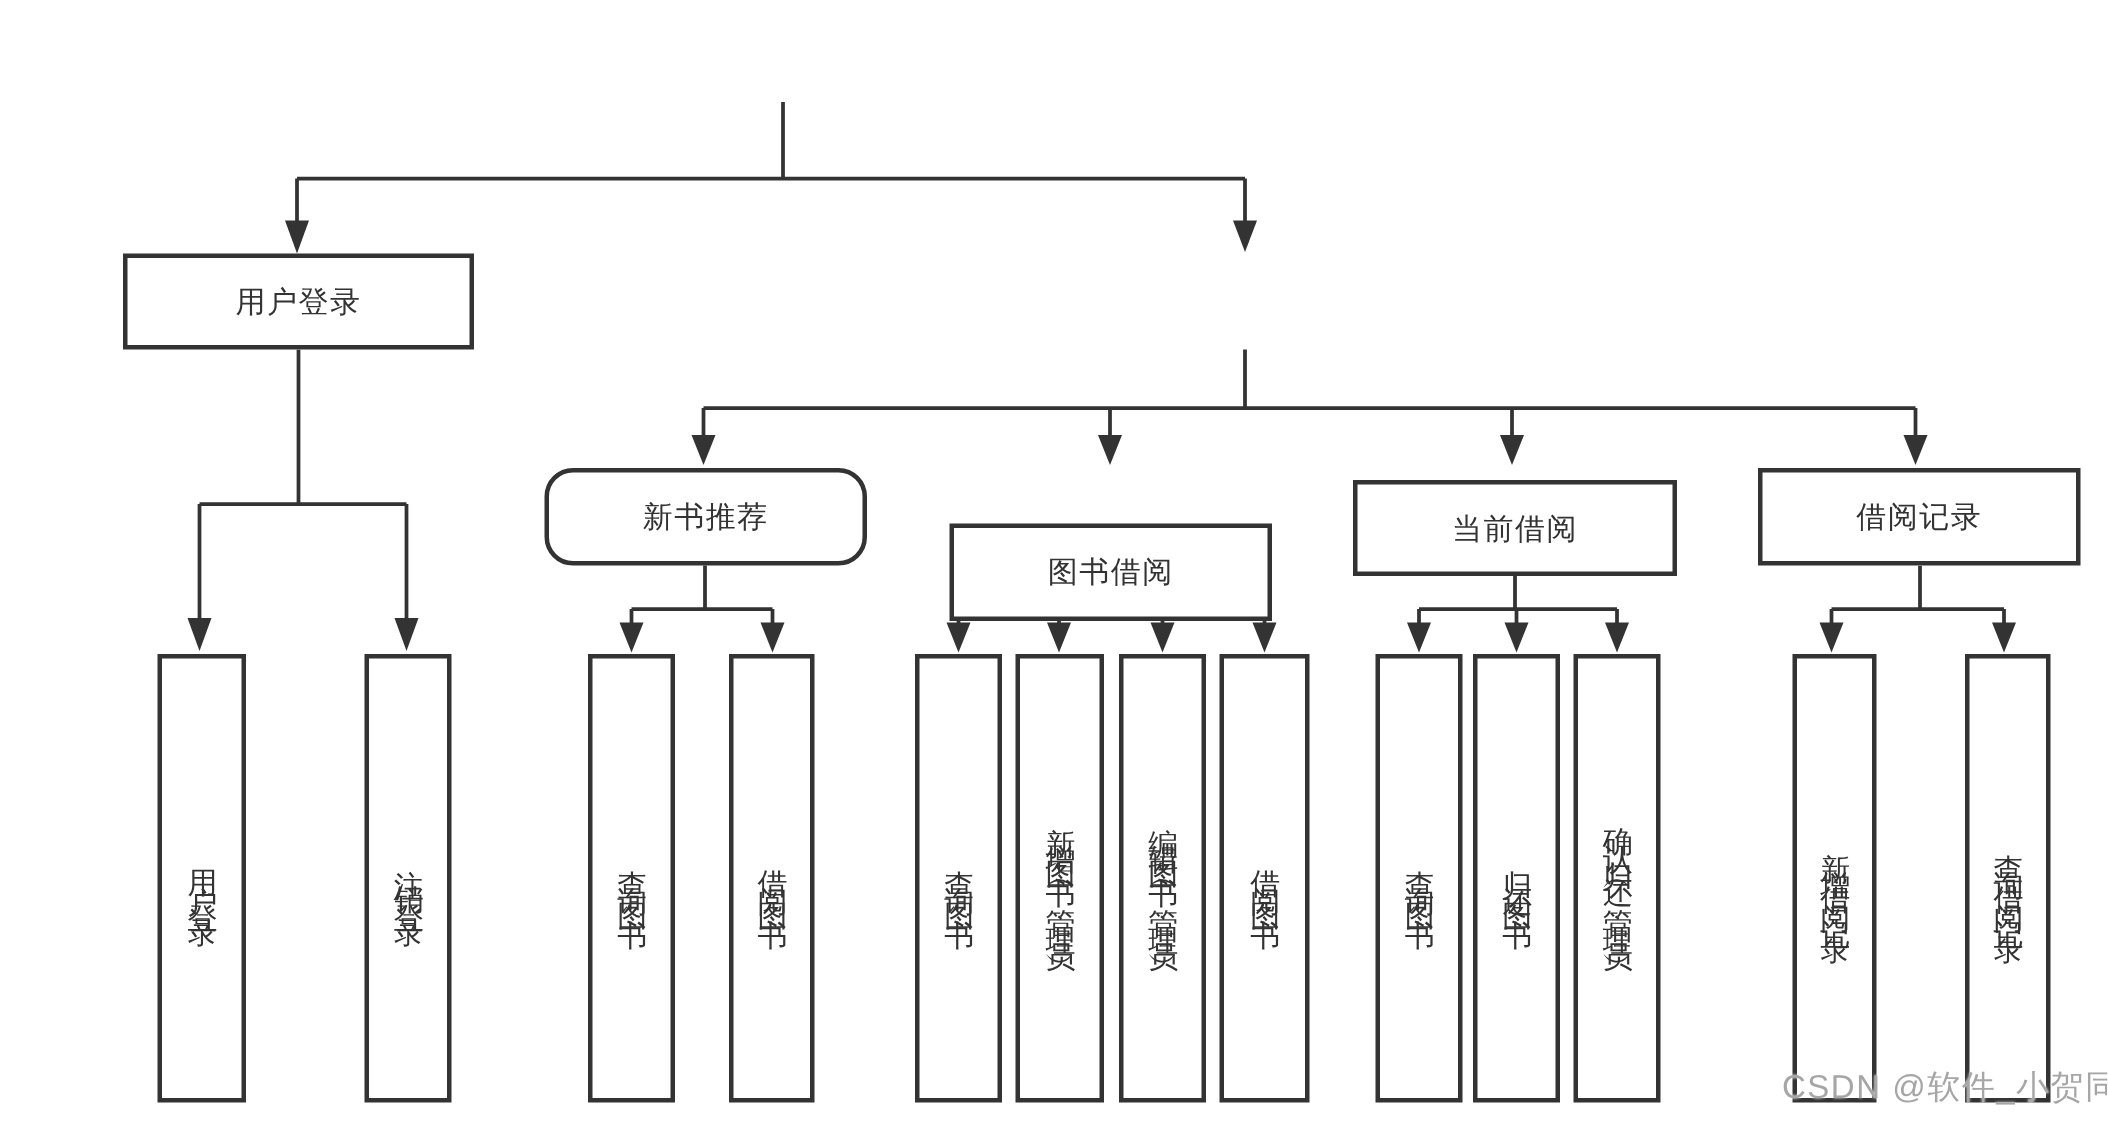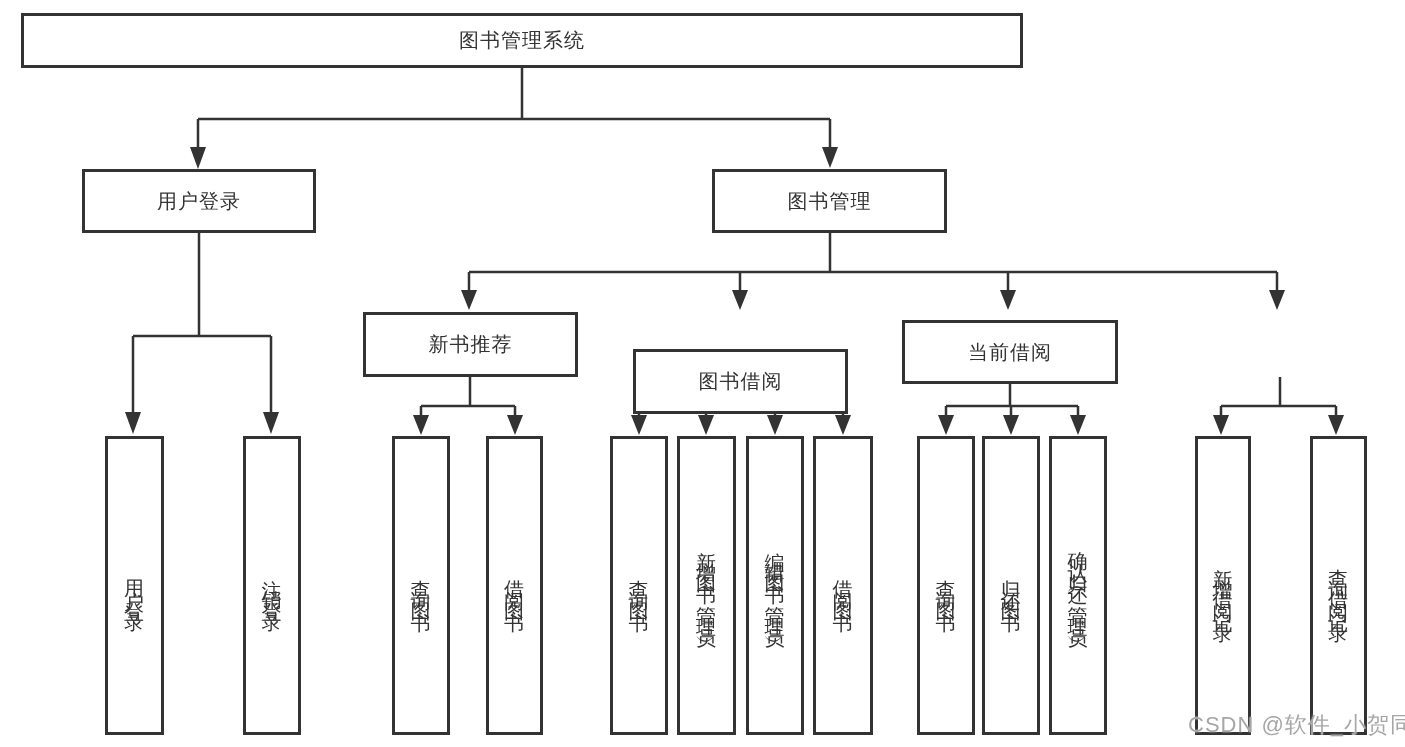--- a/index.html
+++ b/index.html
@@ -107,39 +107,36 @@
       <polygon points="767,415 783,415 775,435"></polygon>
       <polygon points="835,415 851,415 843,435"></polygon>
       <polygon points="938,415 954,415 946,435"></polygon>
       <polygon points="1003,415 1019,415 1011,435"></polygon>
       <polygon points="1070,415 1086,415 1078,435"></polygon>
       <polygon points="1213,415 1229,415 1221,435"></polygon>
       <polygon points="1328,415 1344,415 1336,435"></polygon>
     </g>
   </svg>
 
-  <div class="node" style="left:21px;top:13px;width:1002px;height:55px;">
-    <span class="hlabel">图书管理系统</span>
-  </div>
 
   <div class="node" style="left:82px;top:169px;width:234px;height:64px;">
     <span class="hlabel">用户登录</span>
   </div>
-  <div class="node" style="left:712px;top:169px;width:235px;height:64px;">
-    <span class="hlabel">图书管理</span>
-  </div>
 
-  <div class="node" style="left:363px;top:312px;width:215px;height:65px;">
+  <div class="node" style="left:363px;top:312px;width:215px;height:65px;border-radius:19px;">
     <span class="hlabel">新书推荐</span>
   </div>
   <div class="node" style="left:633px;top:312px;width:215px;height:65px;margin-top:37px;">
     <span class="hlabel">图书借阅</span>
   </div>
   <div class="node" style="left:902px;top:320px;width:216px;height:64px;">
     <span class="hlabel">当前借阅</span>
+  </div>
+  <div class="node" style="left:1172px;top:312px;width:215px;height:65px;">
+    <span class="hlabel">借阅记录</span>
   </div>
 
   <div class="node" style="left:105px;top:436px;width:59px;height:299px;">
     <span class="vlabel">用户登录</span>
   </div>
   <div class="node" style="left:243px;top:436px;width:58px;height:299px;">
     <span class="vlabel">注销登录</span>
   </div>
 
   <div class="node" style="left:392px;top:436px;width:58px;height:299px;">

